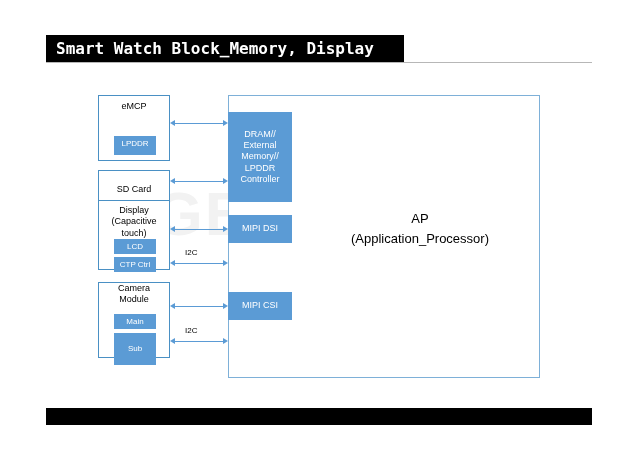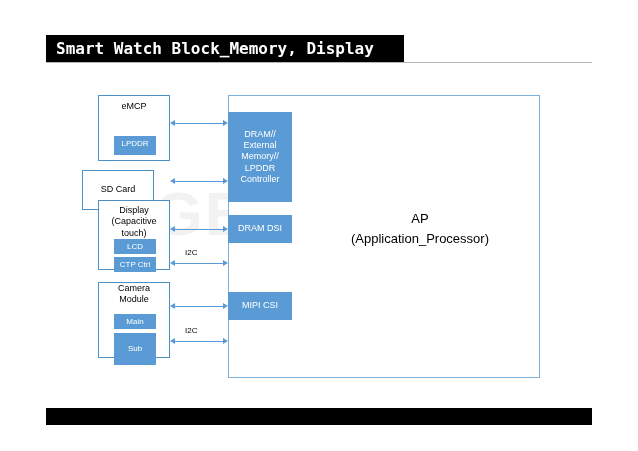--- a/index.html
+++ b/index.html
@@ -157,38 +157,38 @@
 
   <div class="box blue" style="left:228px; top:104px; width:64px; height:90px; flex-direction:column; font-size:9px;margin-top:8px;">
     <span>DRAM//</span>
     <span>External</span>
     <span>Memory//</span>
     <span>LPDDR</span>
     <span>Controller</span>
   </div>
 
   <div class="box blue" style="left:228px; top:215px; width:64px; height:28px;">
-    <span>DRAM DSI</span>
+    <span>MIPI DSI</span>
   </div>
 
   <div class="box blue" style="left:228px; top:292px; width:64px; height:28px;">
     <span>MIPI CSI</span>
   </div>
 
   <div class="box outline" style="left:98px; top:95px; width:72px; height:66px; align-items:flex-start; padding-top:5px;">
     <span>eMCP</span>
   </div>
   <div class="box blue" style="left:114px; top:115px; width:42px; height:16px; font-size:8px;margin-top:24px;">
     <span>eMMC</span>
   </div>
   <div class="box blue" style="left:114px; top:136px; width:42px; height:16px; font-size:8px;">
     <span>LPDDR</span>
   </div>
 
-  <div class="box outline" style="left:82px; top:170px; width:72px; height:40px;">
+  <div class="box outline" style="left:98px; top:170px; width:72px; height:40px;">
     <span>SD Card</span>
   </div>
 
   <div class="box outline" style="left:98px; top:200px; width:72px; height:70px; flex-direction:column; align-items:center; justify-content:flex-start; padding-top:4px;">
     <span>Display</span>
     <span>(Capacitive</span>
     <span>touch)</span>
   </div>
   <div class="box blue" style="left:114px; top:239px; width:42px; height:15px; font-size:8px;">
     <span>LCD</span>

